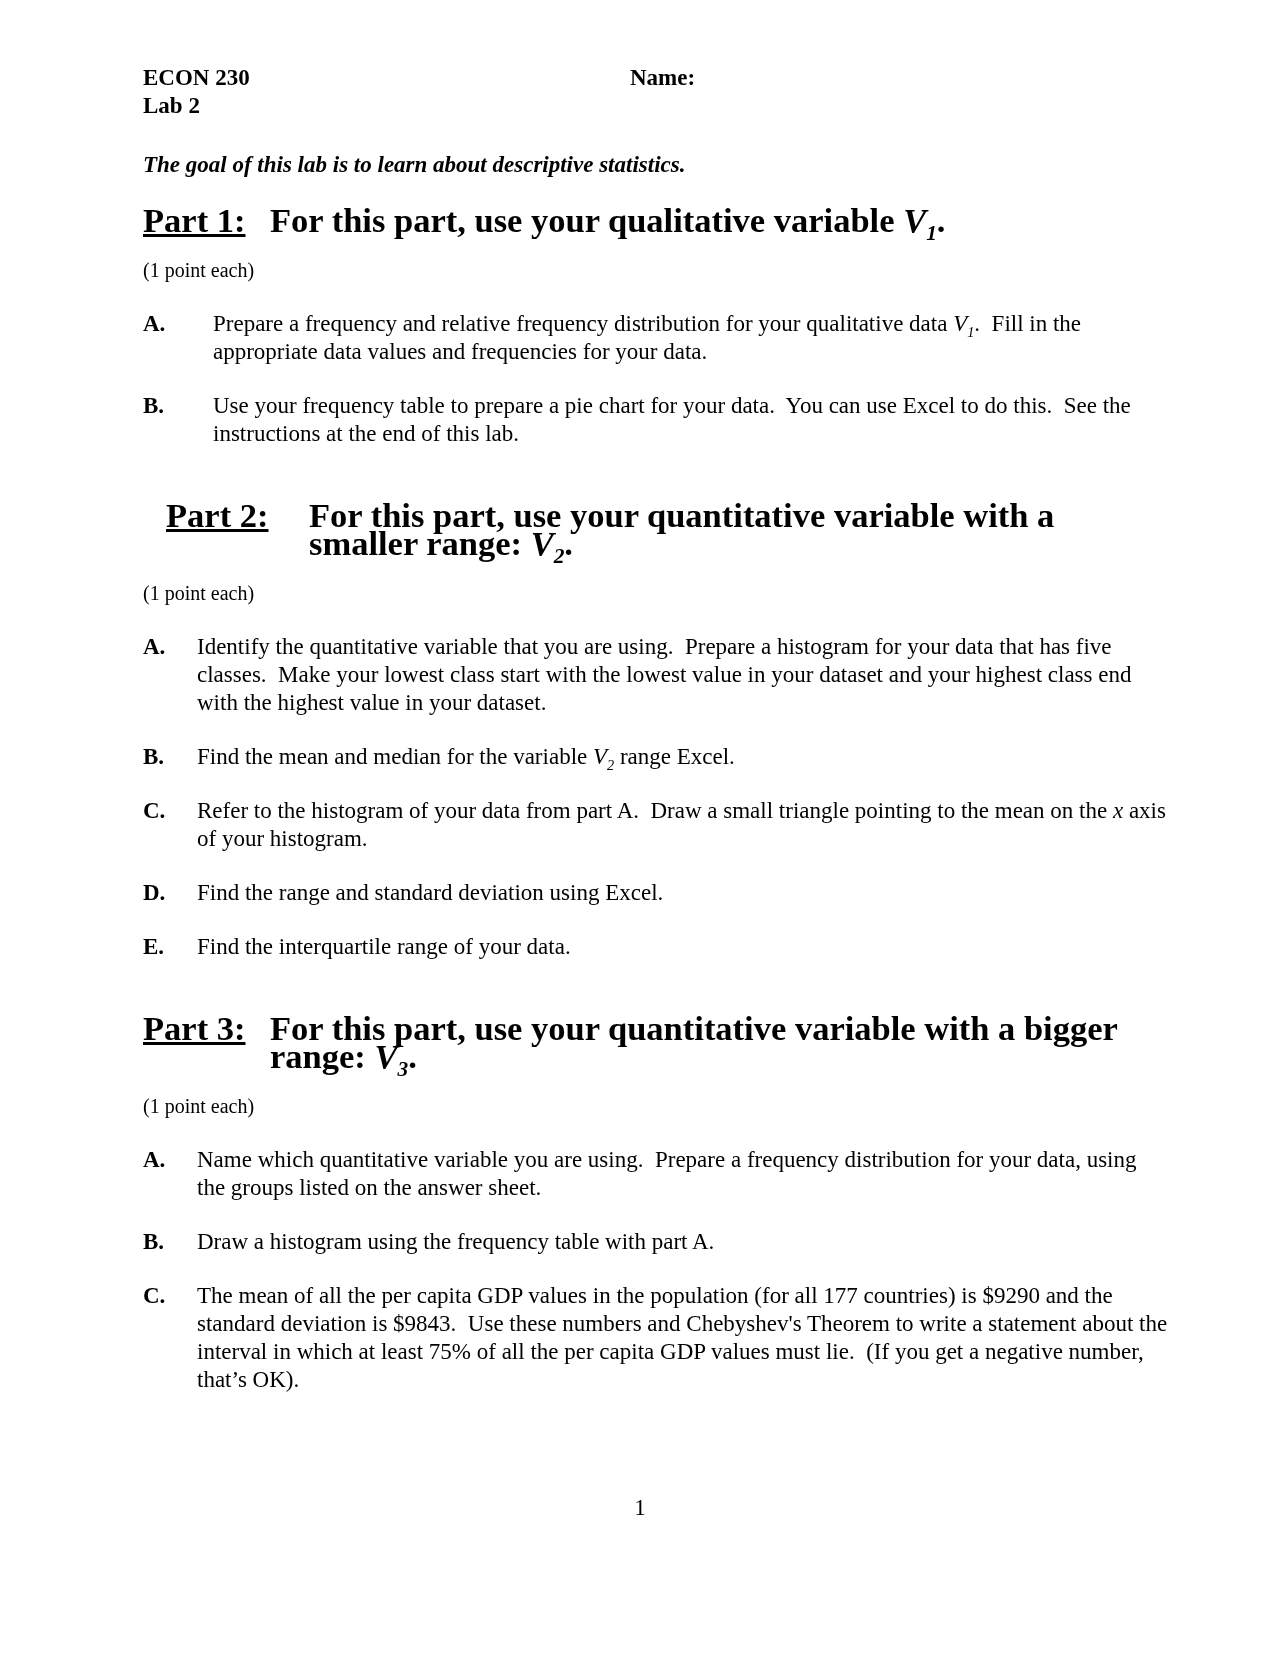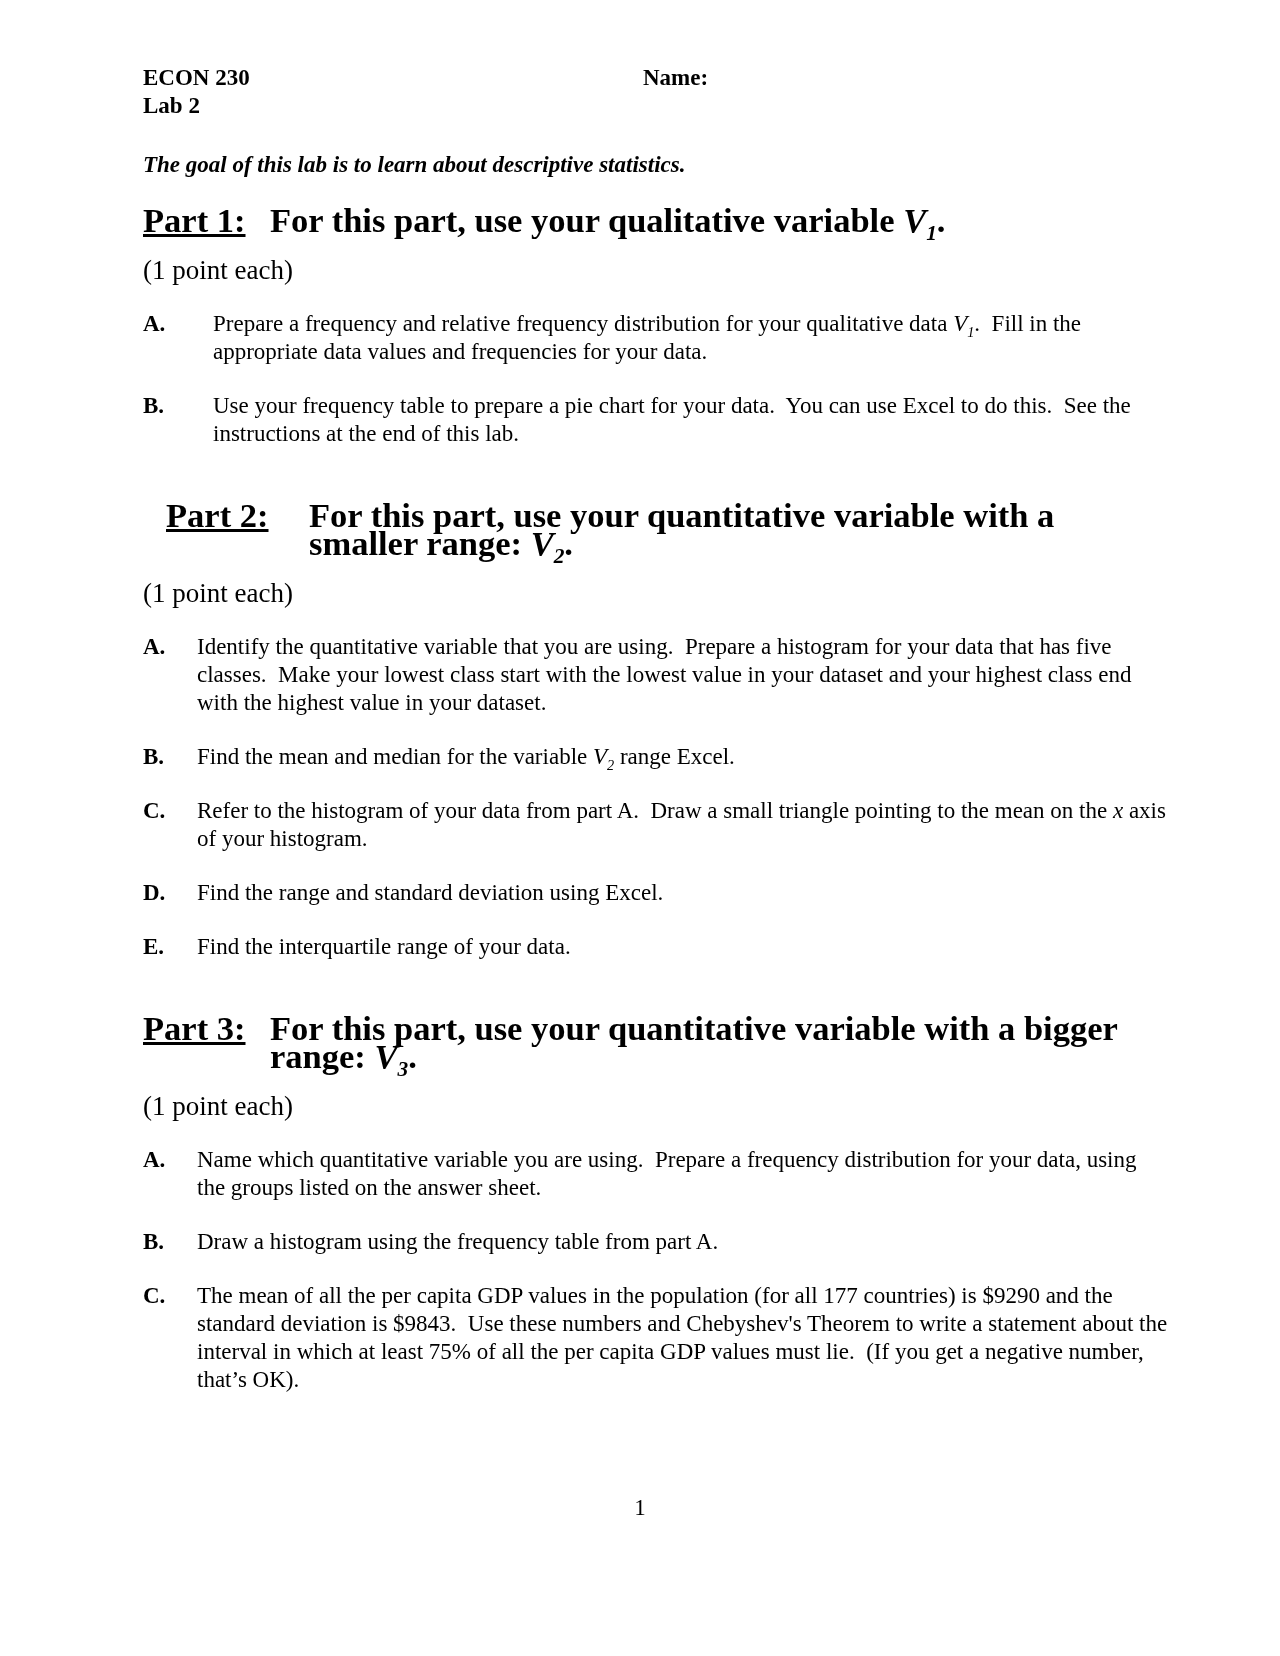--- a/index.html
+++ b/index.html
@@ -7,28 +7,28 @@
   body {
     width: 1280px;
     height: 1656px;
     position: relative;
     font-family: "Liberation Serif", "DejaVu Serif", serif;
     font-size: 23px;
     color: #000000;
   }
   .page { position: relative; width: 100%; height: 100%; padding: 64px 112px 16px 143px; }
   .header-row { position: relative; line-height: 28px; font-weight: bold; }
-  .name-label { position: absolute; left: 500px; top: 0; }
+  .name-label { position: absolute; left: 487px; top: 0; }
   .lab-title { line-height: 28px; font-weight: bold; }
   .goal { font-weight: bold; font-style: italic; margin-top: 31px; line-height: 28px; }
   .part-heading { display: flex; font-weight: bold; line-height: 28px; margin-top: 27px; }
   .part-heading.mt-lg { margin-top: 53px; }
   .part-label { flex: 0 0 127px; text-decoration: underline; }
   .part-heading.lw143 .part-label { flex-basis: 143px; margin-left: 23px; }
-  .points { margin-top: 22px; font-size: 27px; line-height: 28px; }
+  .points { margin-top: 22px; font-size: 20px; line-height: 28px; }
   .item { display: flex; margin-top: 26px; line-height: 28px; }
   .item-label { flex: 0 0 70px; font-weight: bold; }
   .items-narrow .item-label { flex: 0 0 54px; }
   .item-text { flex: 1; white-space: pre-wrap; }
   .var { font-style: italic; }
   sub.var-sub { font-style: italic; font-size: 0.62em; line-height: 0; }
   .footer-page-number { position: absolute; left: 0; right: 0; top: 1494px; text-align: center; line-height: 28px; }
 </style>
 </head>
 <body>
@@ -103,21 +103,21 @@
     </h2>
     <p class="points">(1 point each)</p>
 
     <div class="item">
       <span class="item-label">A.</span>
       <span class="item-text">Name which quantitative variable you are using.  Prepare a frequency distribution for your data, using the groups listed on the answer sheet.</span>
     </div>
 
     <div class="item">
       <span class="item-label">B.</span>
-      <span class="item-text">Draw a histogram using the frequency table from part A.</span>
+      <span class="item-text">Draw a histogram using the frequency table with part A.</span>
     </div>
 
     <div class="item">
       <span class="item-label">C.</span>
       <span class="item-text">The mean of all the per capita GDP values in the population (for all 177 countries) is $9290 and the standard deviation is $9843.  Use these numbers and Chebyshev's Theorem to write a statement about the interval in which at least 75% of all the per capita GDP values must lie.  (If you get a negative number, that’s OK).</span>
     </div>
   </section>
 
   <div class="footer-page-number">1</div>
 

